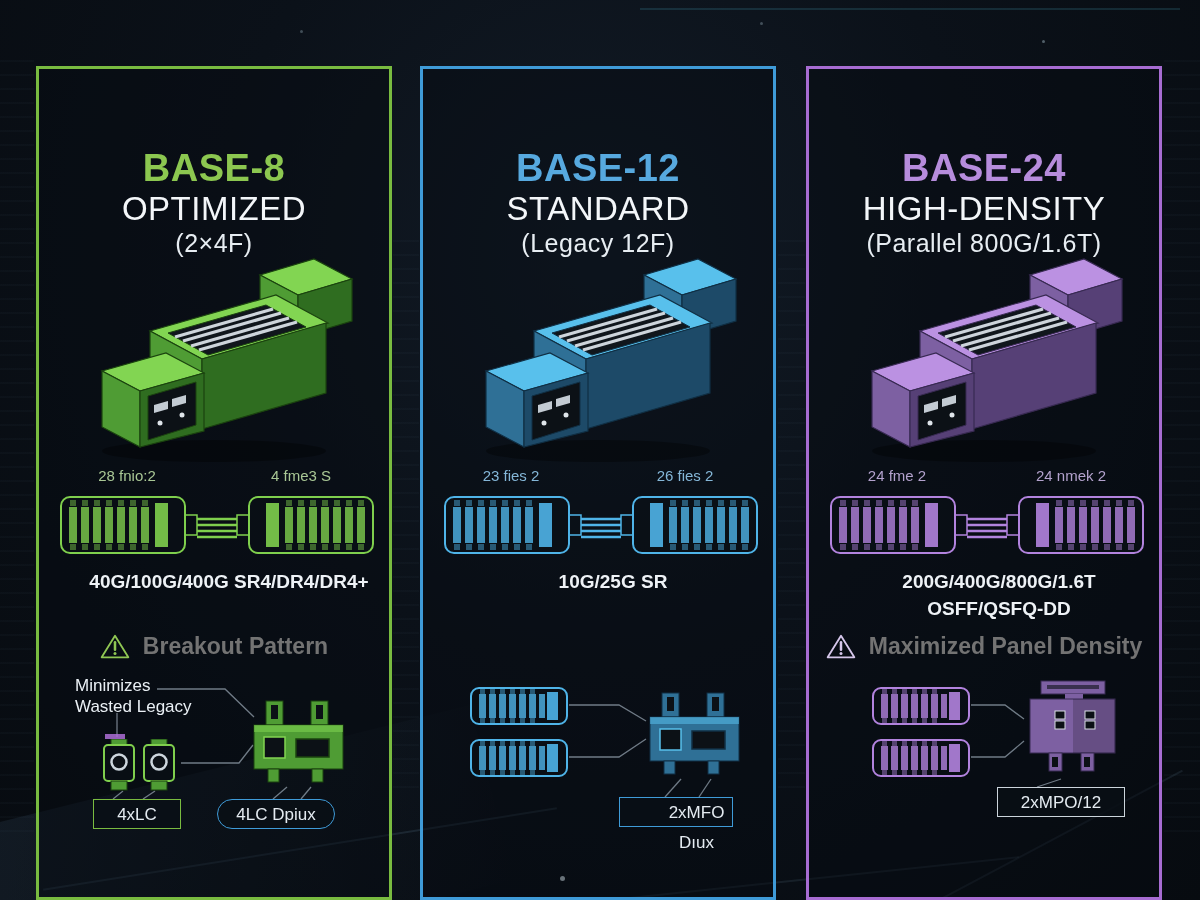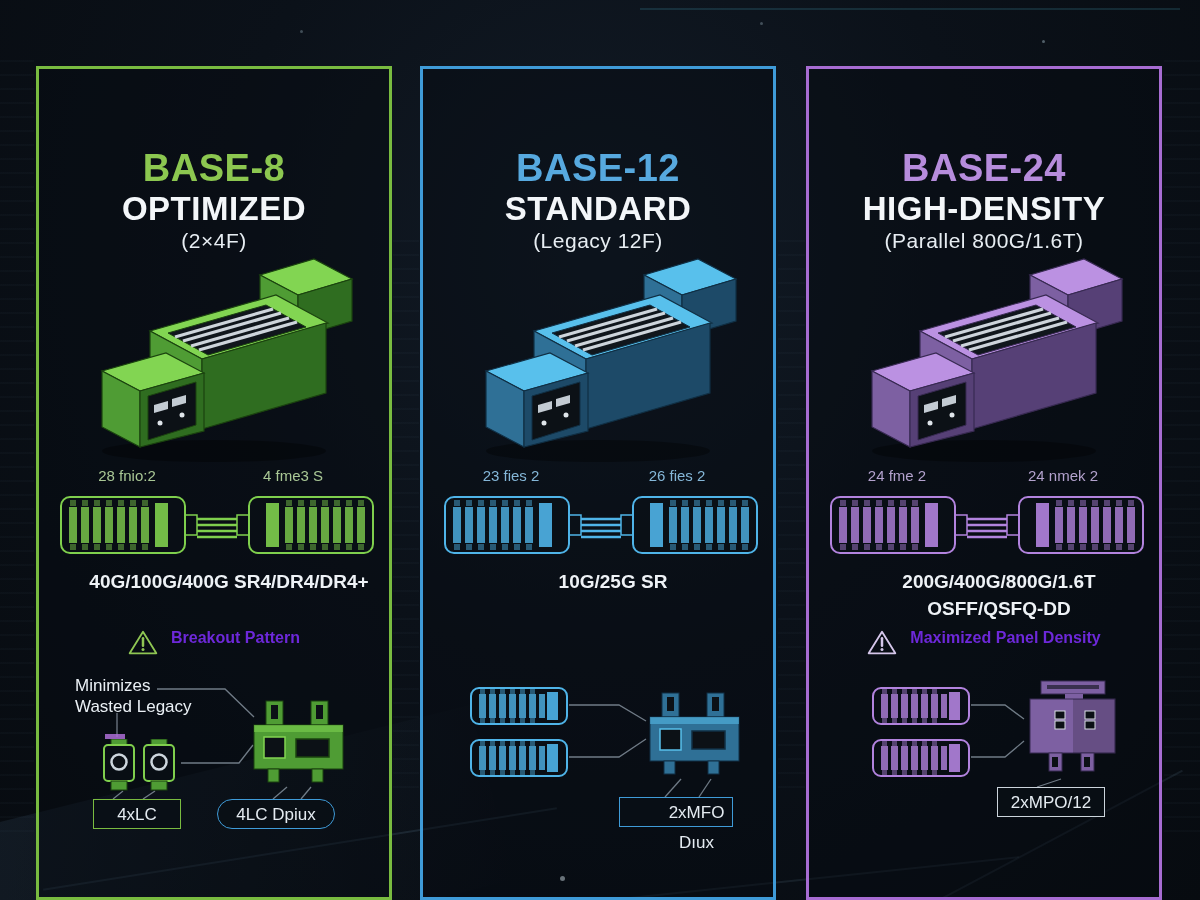--- a/index.html
+++ b/index.html
@@ -17,33 +17,33 @@
   .streak{position:absolute;height:2px;pointer-events:none;}
   .dot{position:absolute;border-radius:50%;pointer-events:none;}
   
   .panel{position:absolute;top:66px;height:834px;box-sizing:border-box;
     border:3px solid var(--border);background:rgba(6,11,17,0.45);}
   #panel0{left:36px;width:356px;}
   #panel1{left:420px;width:356px;}
   #panel2{left:806px;width:356px;}
   .titles{position:absolute;top:38px;left:0;right:0;text-align:center;letter-spacing:.5px;margin-top:40px;}
   .t1{font-size:38px;font-weight:700;color:var(--title);line-height:1.12;}
-  .t2{font-size:33px;font-weight:700;color:#f3f6f9;line-height:1.15;}
-  .t3{font-size:21px;font-weight:400;color:#e7edf2;line-height:1.3;}
+  .t2{font-size:33px;font-weight:400;color:#f3f6f9;line-height:1.15;}
+  .t3{font-size:25px;font-weight:400;color:#e7edf2;line-height:1.3;}
   .connector{position:absolute;top:176px;left:50%;margin-left:-150px;width:300px;height:220px;}
-  .trunk-labels{position:absolute;top:398px;left:0;right:8px;height:20px;font-size:15px;}
+  .trunk-labels{position:absolute;top:398px;left:0;right:0;height:20px;font-size:15px;}
   .tl{color:var(--labelc);}
   .tl.left{position:absolute;left:0;width:176px;text-align:center;}
   .tl.right{position:absolute;right:0;width:176px;text-align:center;}
   .trunk{position:absolute;top:420px;left:18px;width:320px;height:72px;}
   .speed{position:absolute;top:500px;left:0;right:0;text-align:center;
     font-size:19px;font-weight:700;color:#eef2f6;line-height:1.4;padding-left:30px;}
   .warnrow{position:absolute;top:560px;left:0;right:0;height:34px;
-    display:flex;align-items:flex-start;justify-content:center;gap:13px;
-    font-size:16px;font-weight:600;color:#6d28d9;}
+    display:flex;align-items:center;justify-content:center;gap:13px;
+    font-size:23px;font-weight:600;color:#737373;}
   .warn{width:30px;height:27px;color:var(--icon);flex:0 0 auto;}
   .breakout{position:absolute;top:600px;left:0;right:0;height:232px;}
   .blines{position:absolute;left:0;top:0;width:356px;height:232px;}
   .note{position:absolute;font-size:17px;line-height:1.25;color:#eaf0f5;font-weight:500;}
   .bo{position:absolute;}
   .lbox{position:absolute;height:30px;line-height:30px;text-align:center;
     font-size:17px;color:#e4ebf1;border:1.5px solid #888;
     background:rgba(9,15,21,0.8);box-sizing:border-box;}
 </style>
 </head>
@@ -368,17 +368,17 @@
     </svg>
     <svg class="bo" style="left:62px;top:14px;width:100px;height:46px">
         <use href="#sym-comb"></use>
       </svg>
     <svg class="bo" style="left:62px;top:66px;width:100px;height:46px">
         <use href="#sym-comb"></use>
       </svg>
     <svg class="bo" style="left:216px;top:10px;width:95px;height:100px">
         <use href="#sym-adapter24"></use>
       </svg>
-    <div class="lbox" style="left: 188px; top: 118px; width: 108px; border-color: rgb(204, 213, 220);">
+    <div class="lbox" style="left: 188px; top: 118px; width: 128px; border-color: rgb(204, 213, 220);">
       <span>2xMPO/12</span>
     </div>
   </div>
 </section>
 
 </body></html>

